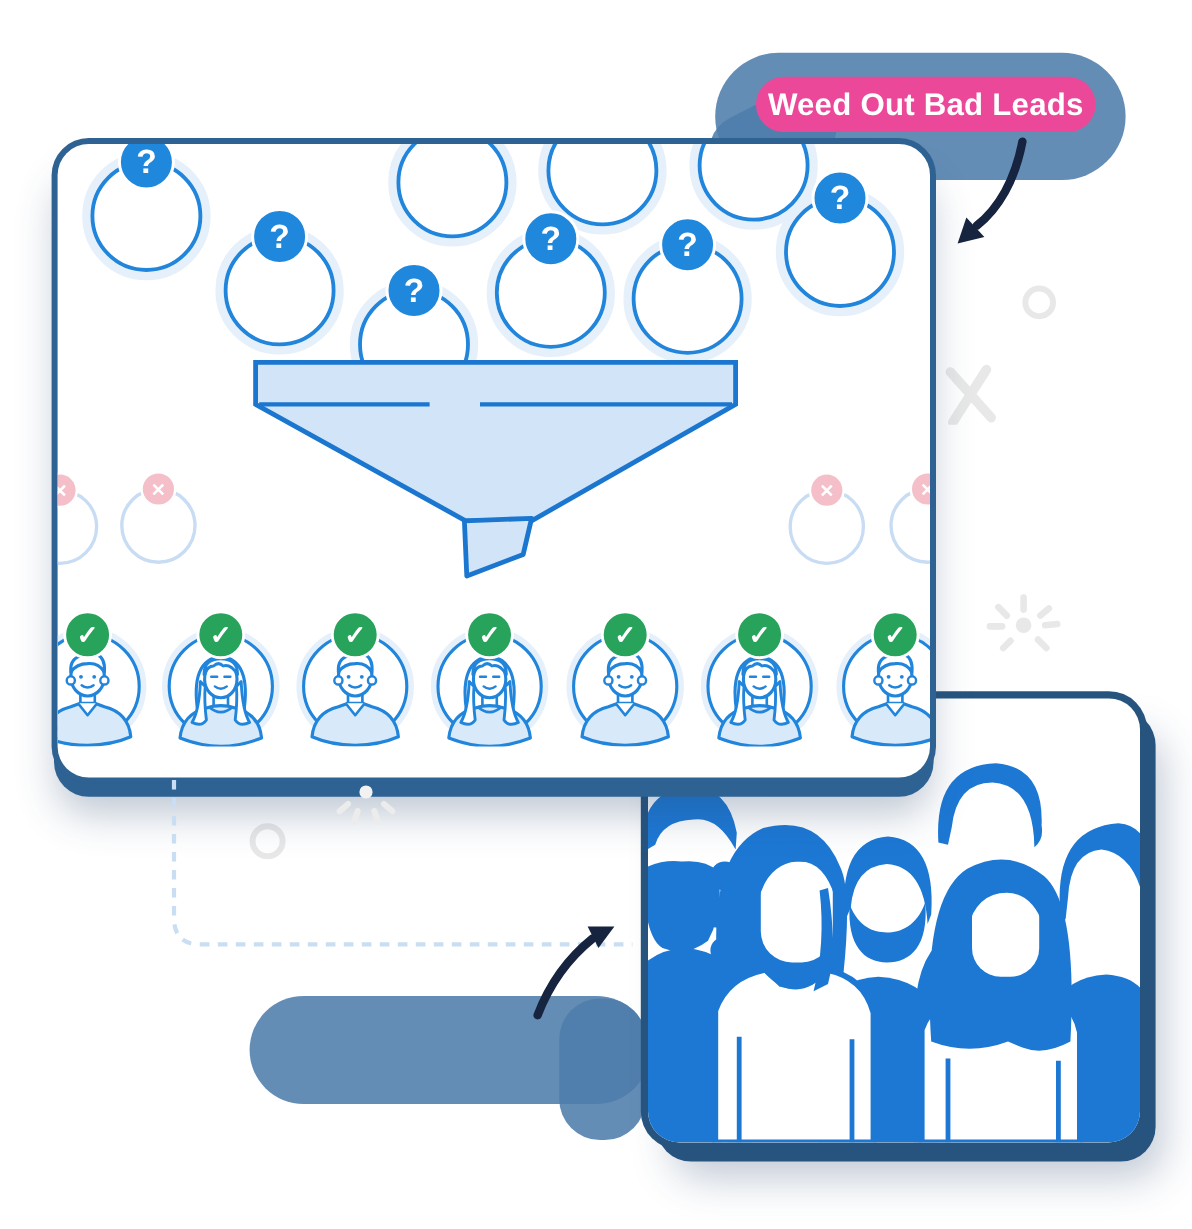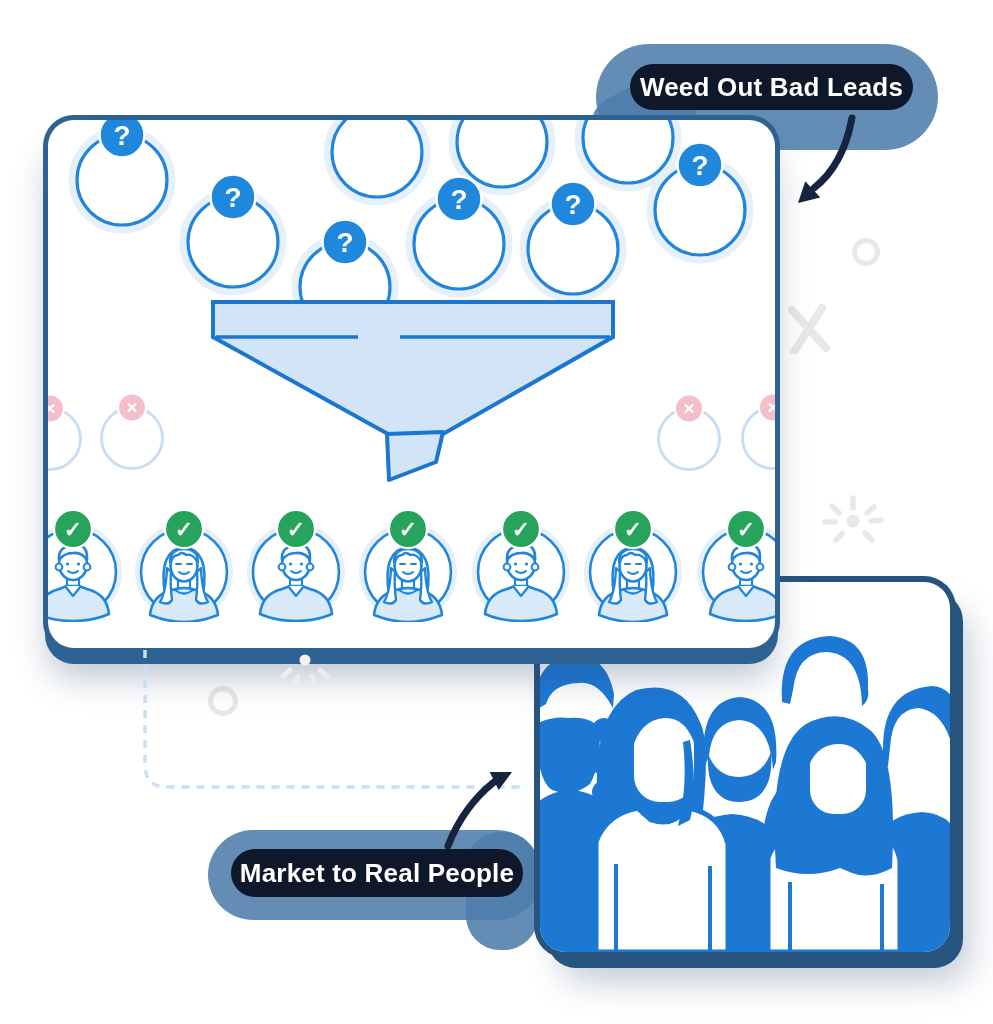--- a/index.html
+++ b/index.html
@@ -13,21 +13,21 @@
      box-shadow:0 0 0 6px #27547f, 10px 13px 0 3px #27547f, 20px 30px 34px rgba(40,70,110,.28);}
   .card-funnel svg.scene{position:absolute;left:0;top:0;border-radius:26px;}
   .card-funnel{overflow:hidden;}
   .crowd-svg{position:absolute;left:0;bottom:0;}
   
   .halo{position:absolute;background:rgba(78,125,172,.88);z-index:1;}
   .halo-top{left:596px;top:44px;width:342px;height:106px;border-radius:53px;}
   .halo-top-tail{left:588px;top:84px;width:112px;height:64px;border-radius:32px;transform:rotate(-27deg);}
   .halo-bottom{left:208px;top:830px;width:334px;height:90px;border-radius:45px;}
   .halo-bottom-tail{left:466px;top:832px;width:72px;height:118px;border-radius:34px;}
-  .pill{position:absolute;background:#0f172a;border-radius:24px;color:#ffffff;
+  .pill{position:absolute;background:#ec4899;border-radius:24px;color:#ffffff;
         display:flex;align-items:center;justify-content:center;
         font-weight:bold;font-size:26px;letter-spacing:.2px;z-index:4;}
   .pill-top{left:630px;top:64px;width:283px;height:46px;}
   .pill-bottom{left:231px;top:849px;width:292px;height:48px;}
   
   .abs{position:absolute;}
   .z1{z-index:1;} .z4{z-index:4;} .z5{z-index:5;}
   .ring-deco{position:absolute;border:5px solid #e8e8e8;border-radius:50%;z-index:1;background:transparent;}
   .ring-1{left:208px;top:686px;width:20px;height:20px;}
   .ring-2{left:852px;top:238px;width:18px;height:18px;}
@@ -213,23 +213,20 @@
       <use href="#sym-check" x="339" y="388" width="42" height="42"></use>
       <use href="#sym-check" x="452" y="388" width="42" height="42"></use>
       <use href="#sym-check" x="564" y="388" width="42" height="42"></use>
       <use href="#sym-check" x="677" y="388" width="42" height="42"></use>
     </svg>
   </div>
 
   <div class="pill pill-top">
     <span>Weed Out Bad Leads</span>
   </div>
-  <div class="pill pill-bottom">
-    <span>Market to Real People</span>
-  </div>
 
   <svg class="abs z4" style="left:766px;top:112px;" width="100" height="100" viewBox="0 0 100 100">
     <path d="M86,6 C80,38 66,62 48,76" fill="none" stroke="#16243f" stroke-width="7" stroke-linecap="round"></path>
     <polygon points="32,91 39.3,69.2 54.3,85.6" fill="#16243f"></polygon>
   </svg>
   <svg class="abs z4" style="left:432px;top:758px;" width="95" height="100" viewBox="0 0 95 100">
     <path d="M16,88 C26,62 42,40 62,24" fill="none" stroke="#16243f" stroke-width="7" stroke-linecap="round"></path>
     <polygon points="80,14 66.7,31.9 57.7,14.1" fill="#16243f"></polygon>
   </svg>
 

